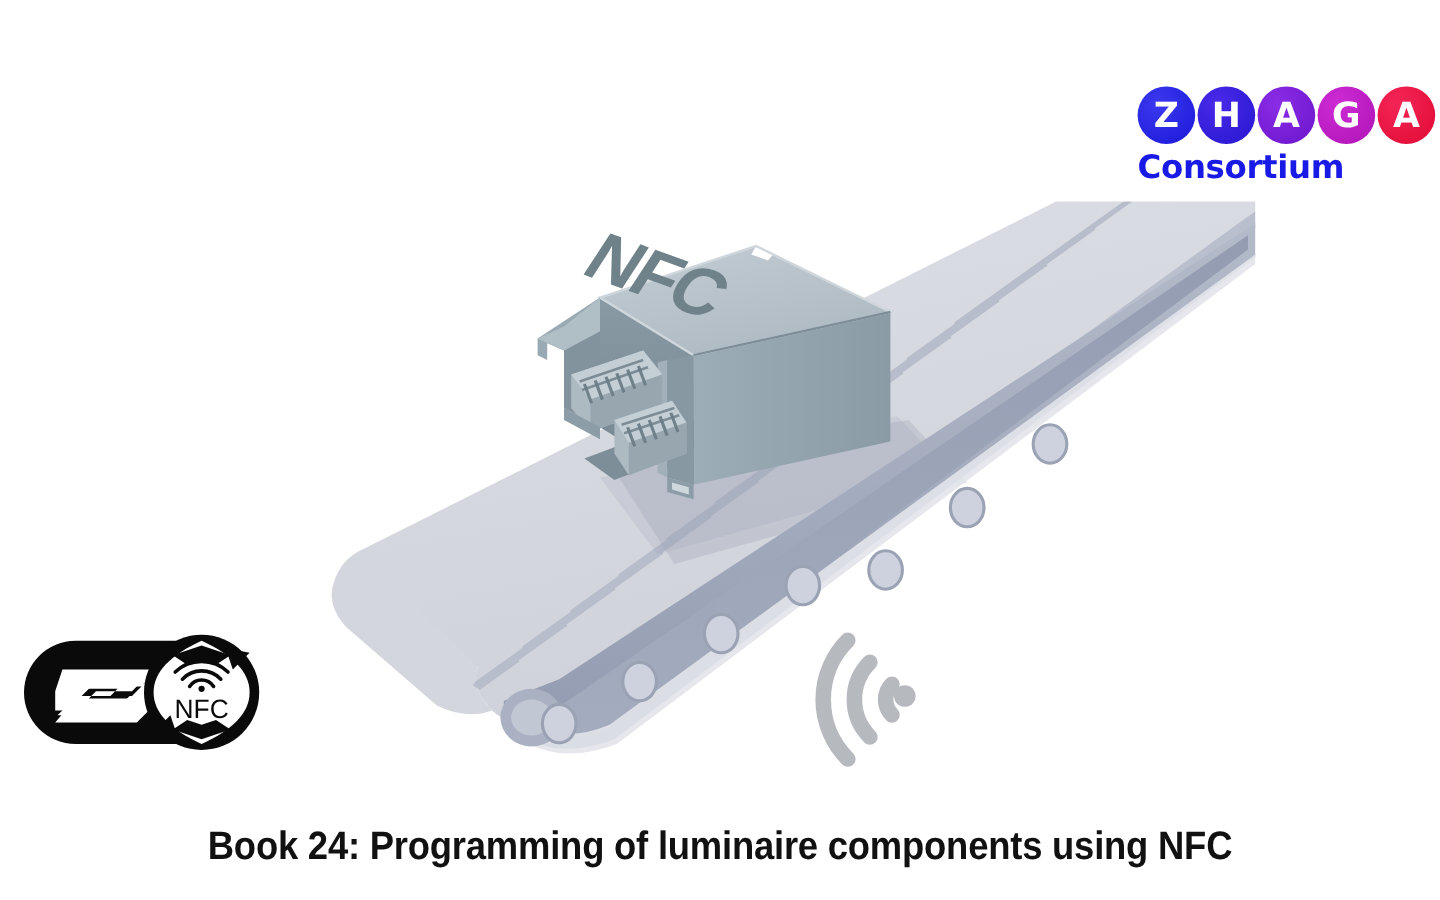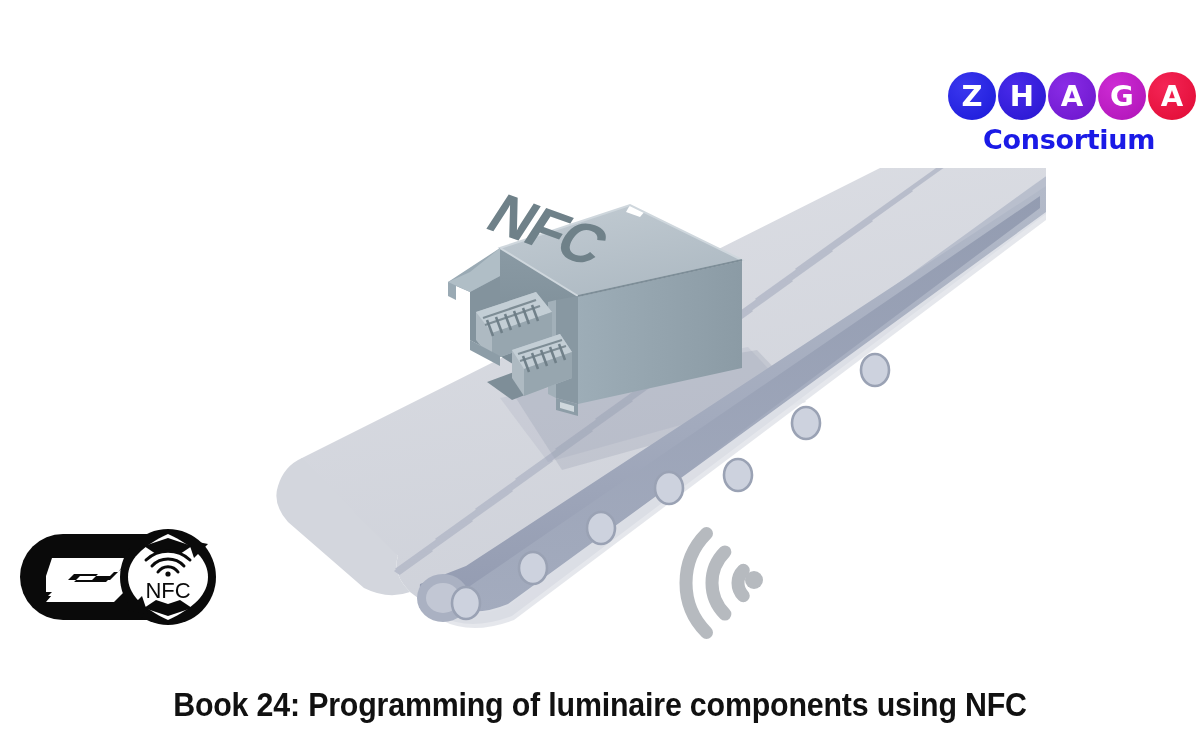--- a/index.html
+++ b/index.html
@@ -51,21 +51,21 @@
     font-weight: bold;
     font-family: "DejaVu Sans", sans-serif;
     letter-spacing: 0;
     line-height: 1;
   }
   .zhaga-consortium {
     position: absolute;
     left: 0;
     top: 52px;
     width: 242px;
-    text-align: center;
+    text-align: left;
     font-size: 27px;
     font-weight: bold;
     letter-spacing: -0.3px;
     font-family: "DejaVu Sans", sans-serif;
   }
 
   
   .nfc-badge {
     position: absolute;
     left: 18px;

